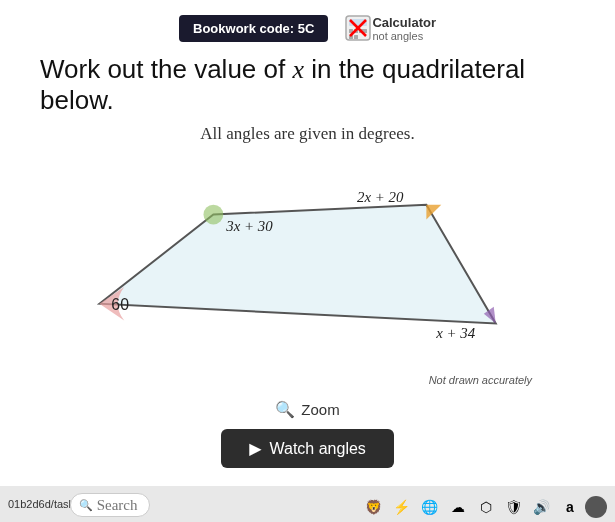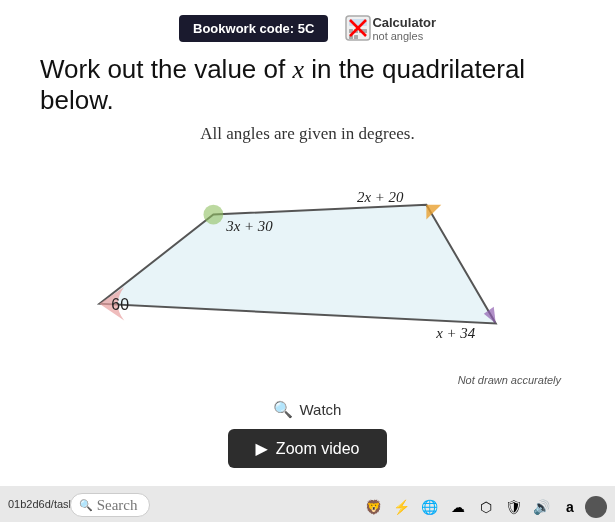--- a/index.html
+++ b/index.html
@@ -83,21 +83,21 @@
       position: absolute;
       top: 0;
       left: 0;
       width: 100%;
       height: 100%;
     }
 
     .not-drawn-label {
       position: absolute;
       bottom: 8px;
-      right: 14px;
+      right: 43px;
       font-size: 11px;
       color: #555;
       font-family: Arial, sans-serif;
       font-style: italic;
     }
 
     
     .bottom-controls {
       display: flex;
       flex-direction: column;
@@ -248,25 +248,25 @@
       <text x="400" y="180" font-size="15" font-family="Times New Roman" font-style="italic" fill="#222"><tspan font-style="italic">x</tspan> + 34</text>
 
     </svg>
     <div class="not-drawn-label">Not drawn accurately</div>
   </div>
 </div>
 
 <div class="bottom-controls">
   <button class="zoom-btn">
     <span style="font-size:16px;">🔍</span>
-    <span>Watch</span>
+    <span>Zoom</span>
   </button>
   <button class="watch-video-btn">
     <span style="font-size:16px;">▶</span>
-    <span>Zoom video</span>
+    <span>Watch angles</span>
   </button>
 </div>
 
 <div class="footer">
   <span class="footer-path">01b2d6d/task/5/item/2</span>
   <div class="search-bar">
     <span style="font-size:11px;">🔍</span>
     <span style="font-size:15px; color:#777;">Search</span>
   </div>
   <div class="taskbar-icons">

